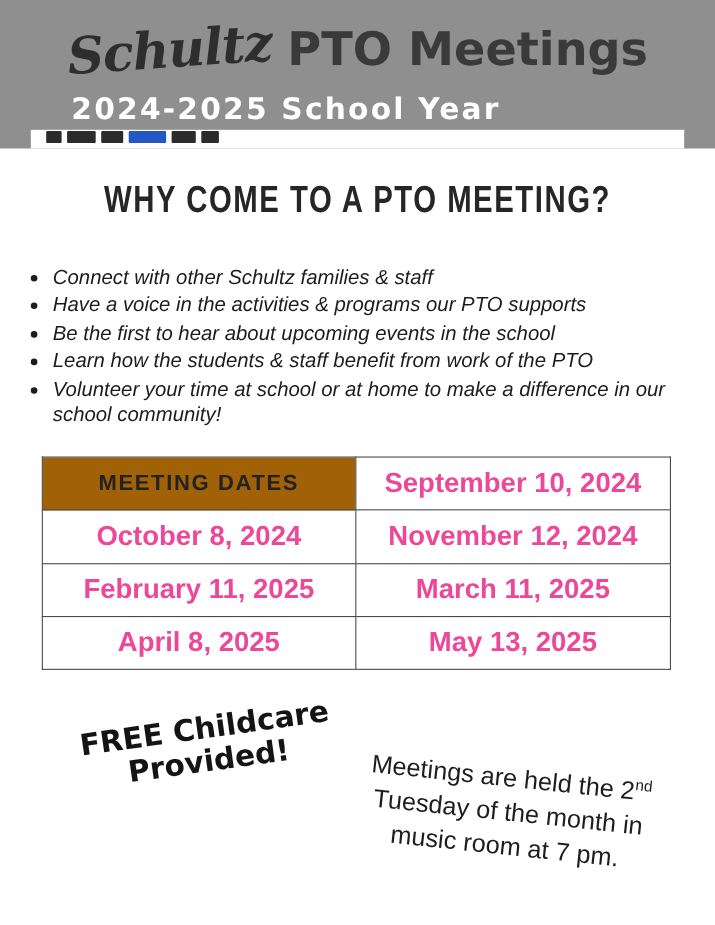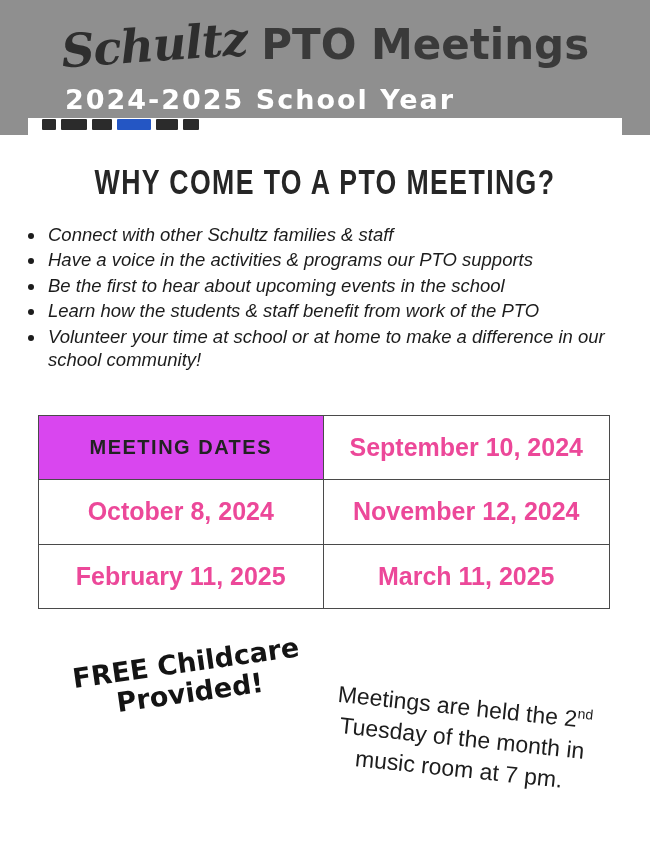--- a/index.html
+++ b/index.html
@@ -60,21 +60,21 @@
     position:absolute;left:0;top:166px;width:650px;
     text-align:center;
     font-family:"Liberation Sans", sans-serif;
     font-weight:700;font-size:29px;color:#262626;
     letter-spacing:1.5px;
     transform:scale(0.92,1.18);
   }
 
   
   .bullet-list{
-    position:absolute;left:26px;top:223px;width:600px;
+    position:absolute;left:26px;top:240px;width:600px;
     margin:0;padding:0 0 0 20px;
     font-style:italic;
     font-size:18.5px;line-height:1.27;
     color:#1c1c1c;
   }
   .bullet-list li{margin:0 0 2px 0;padding-left:2px;}
 
   
   .dates-table{
     position:absolute;left:38px;top:415px;width:572px;height:194px;
@@ -83,21 +83,21 @@
   .dates-table td{
     border:1px solid #4a4a4a;
     text-align:center;vertical-align:middle;
     font-size:25px;color:#ec4899;
     height:38px;
     font-family:"Liberation Sans", sans-serif;
     font-weight:bold;
   }
   .dates-table td.col-left{width:49.3%;}
   .dates-table td.header-cell{
-    background:#d946ef;
+    background:#a16207;
     font-size:20px;font-weight:600;letter-spacing:1.5px;
     color:#222222;
   }
 
   
   .childcare-note{
     position:absolute;left:58px;top:648px;width:260px;
     transform:rotate(-8deg);
     text-align:center;
     font-family:"DejaVu Sans", sans-serif;
@@ -154,20 +154,24 @@
         <td>September 10, 2024</td>
       </tr>
       <tr>
         <td class="col-left">October 8, 2024</td>
         <td>November 12, 2024</td>
       </tr>
       <tr>
         <td class="col-left">February 11, 2025</td>
         <td>March 11, 2025</td>
       </tr>
+      <tr>
+        <td class="col-left">April 8, 2025</td>
+        <td>May 13, 2025</td>
+      </tr>
     </tbody>
   </table>
 
   <div class="childcare-note">
     <div>FREE Childcare</div>
     <div>Provided!</div>
   </div>
 
   <div class="meeting-note">
     <div><span>Meetings are held the 2</span><sup>nd</sup></div>

